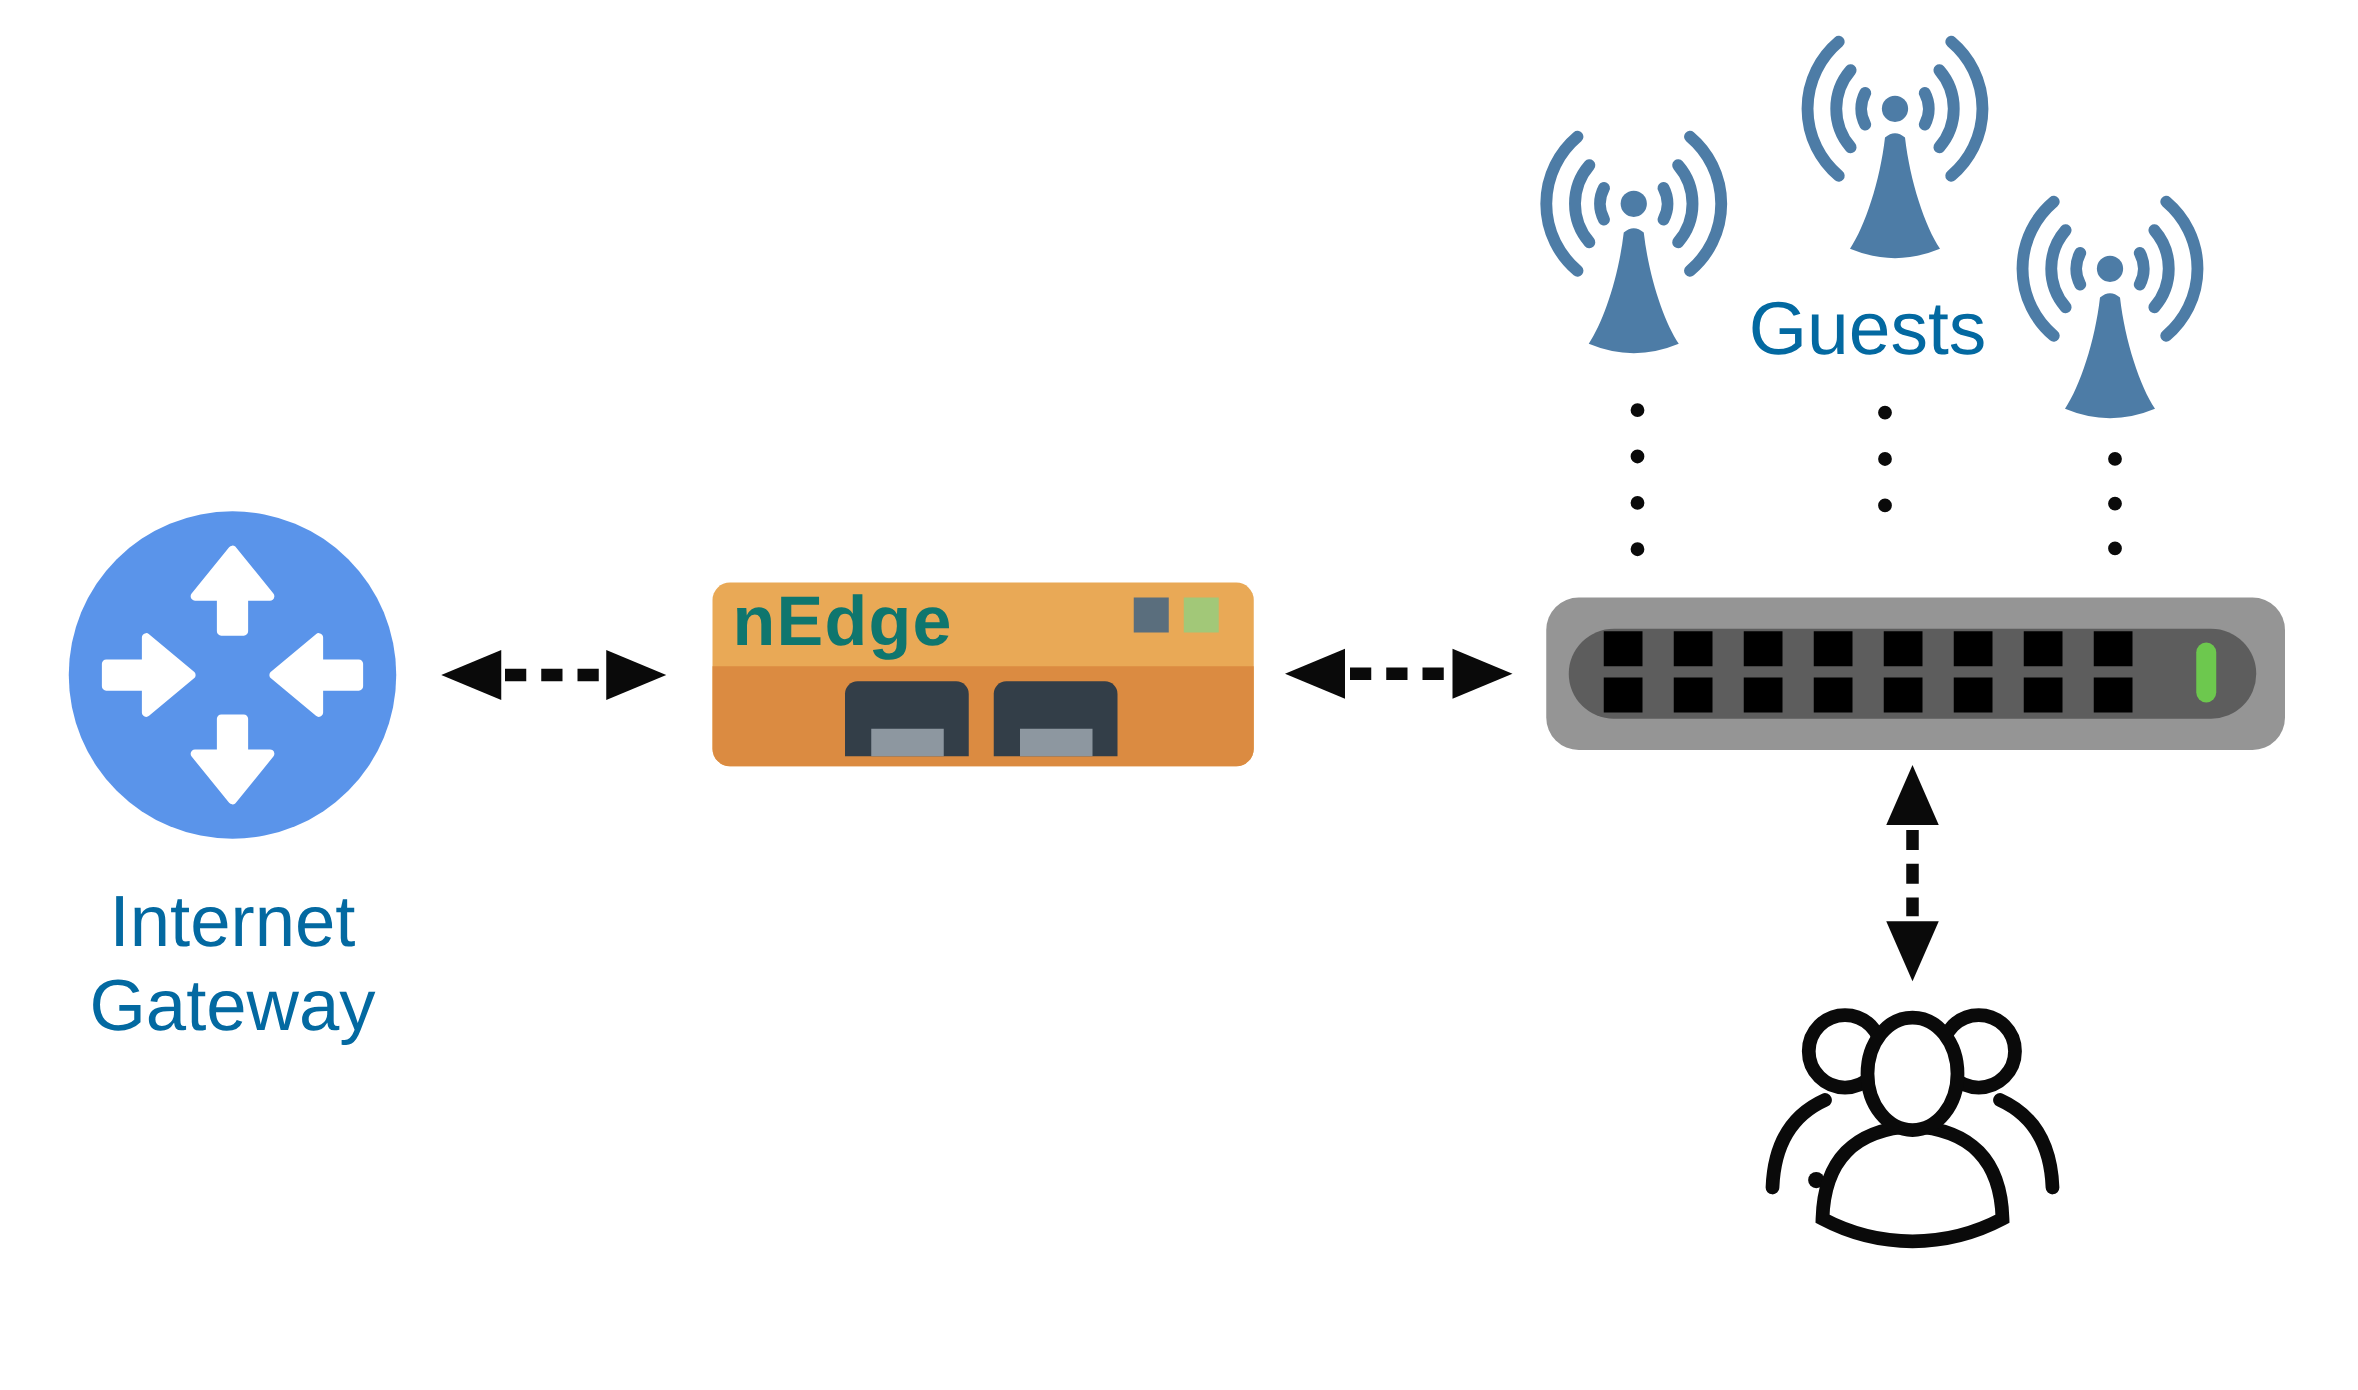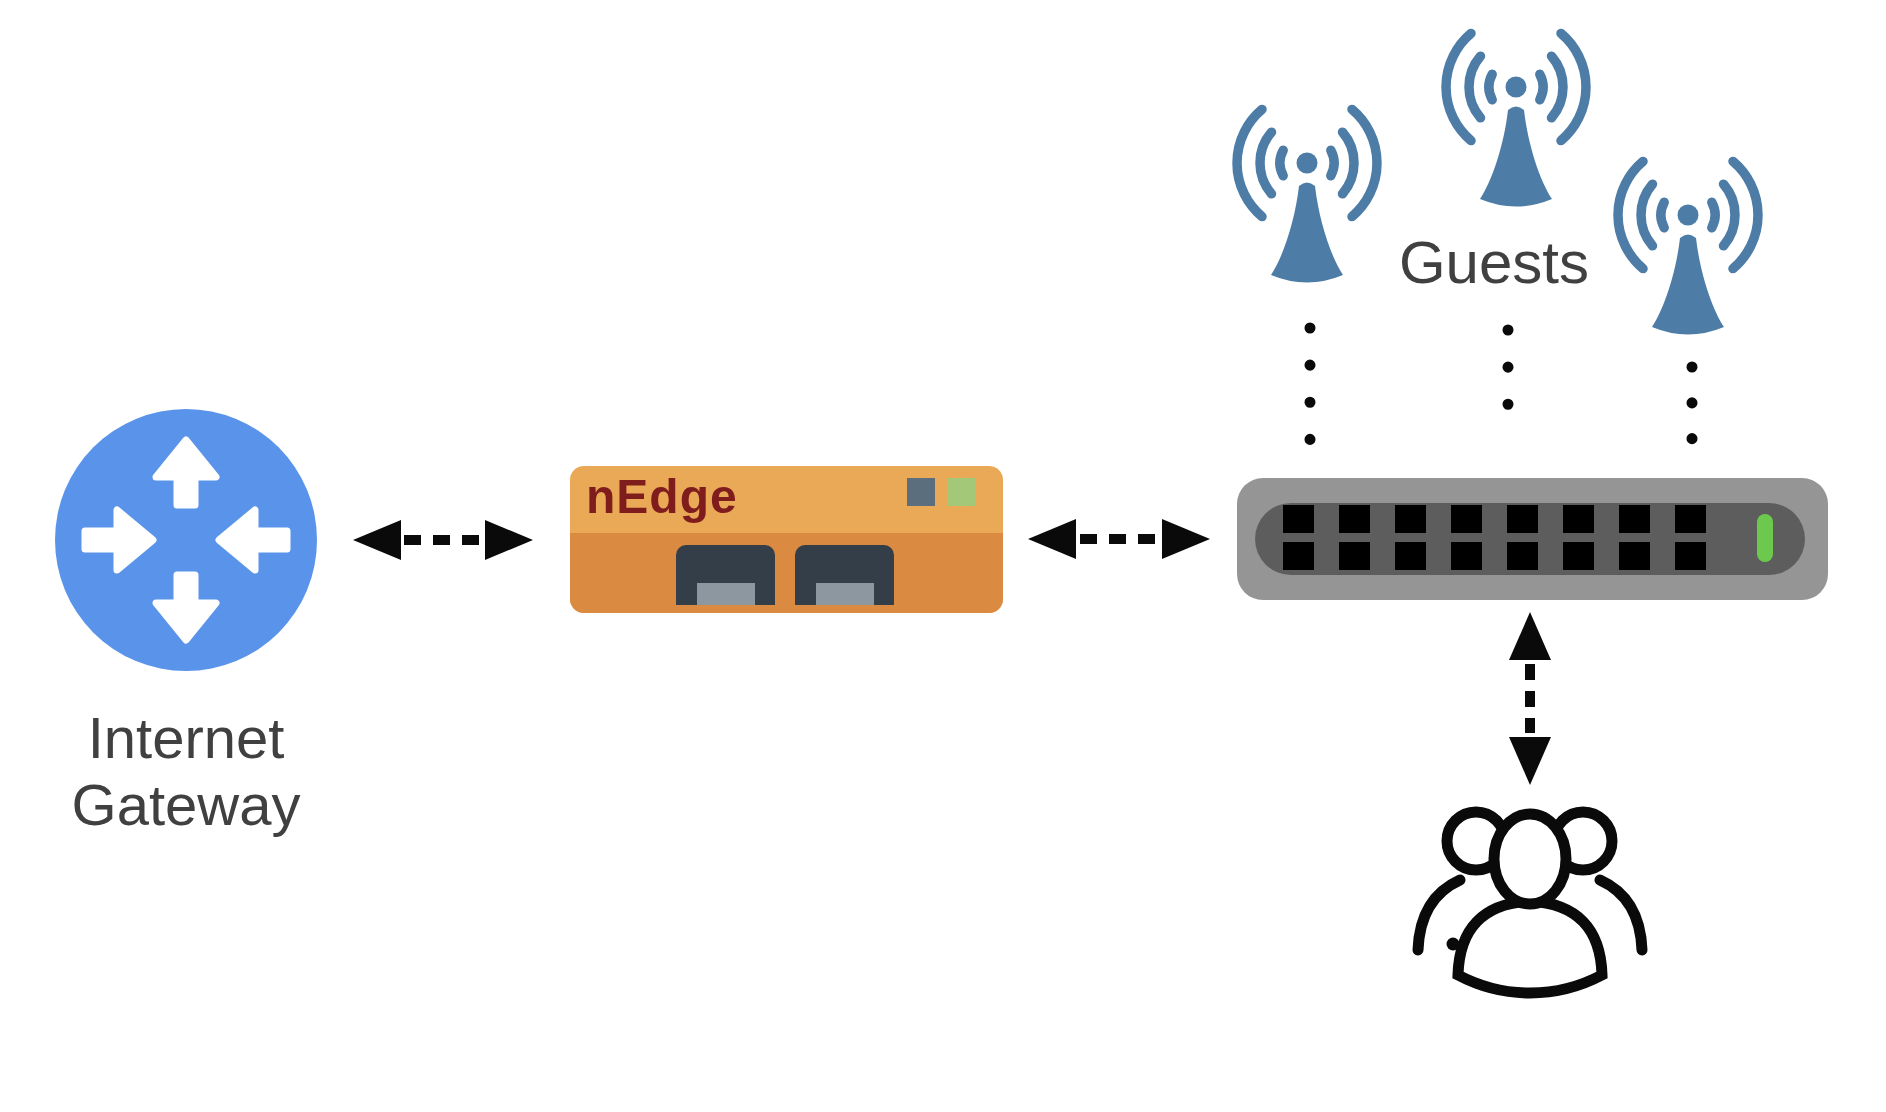--- a/index.html
+++ b/index.html
@@ -1,27 +1,27 @@
 <!DOCTYPE html>
 <html><head>
 <meta charset="utf-8">
 <style>
   html,body{margin:0;padding:0;background:#fff;}
   #stage{
     position:relative;width:1886px;height:1112px;background:#ffffff;
     font-family:"Liberation Sans",sans-serif;overflow:hidden;
   }
   #gfx{position:absolute;left:0;top:0;width:1886px;height:1112px;}
-  .lbl{position:absolute;color:#404040;text-align:center;}
+  .lbl{position:absolute;color:#0369a1;text-align:center;}
   .lbl-gateway{left:36px;top:704px;width:300px;font-size:58px;line-height:67px;font-weight:400;}
   .lbl-guests{left:1344px;top:233px;width:300px;font-size:60px;line-height:60px;font-weight:400;}
   .lbl-staff{left:1385px;top:1022px;width:300px;font-size:58px;line-height:60px;font-weight:400;}
   .lbl-nedge{
-    position:absolute;left:586px;top:472px;font-size:48px;line-height:50px;
-    font-weight:700;color:#7f1d1d;letter-spacing:1px;text-align:right;
+    position:absolute;left:586px;top:472px;font-size:56px;line-height:50px;
+    font-weight:700;color:#0f766e;letter-spacing:1px;text-align:right;
   }
 </style>
 </head>
 <body>
 
 <div id="stage">
 
   <svg id="gfx" viewBox="0 0 1886 1112">
     <defs>
       <g id="wifi-ap-shape">

